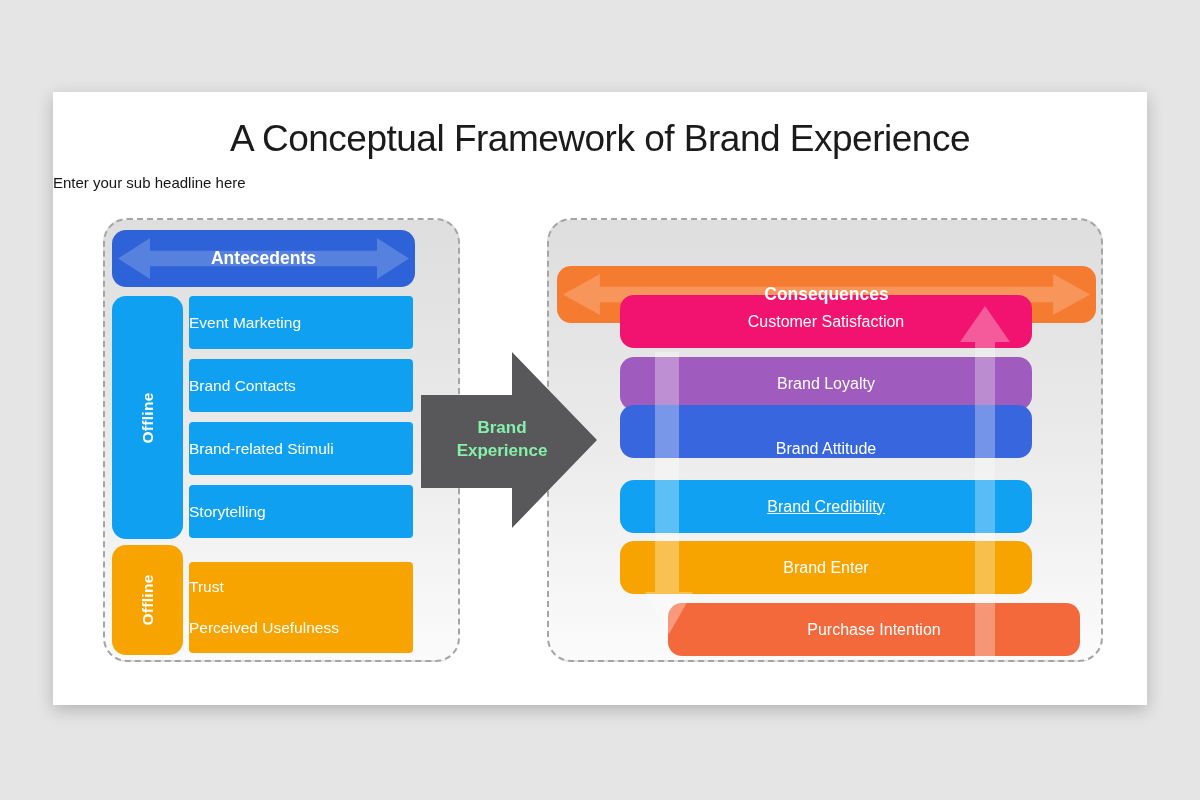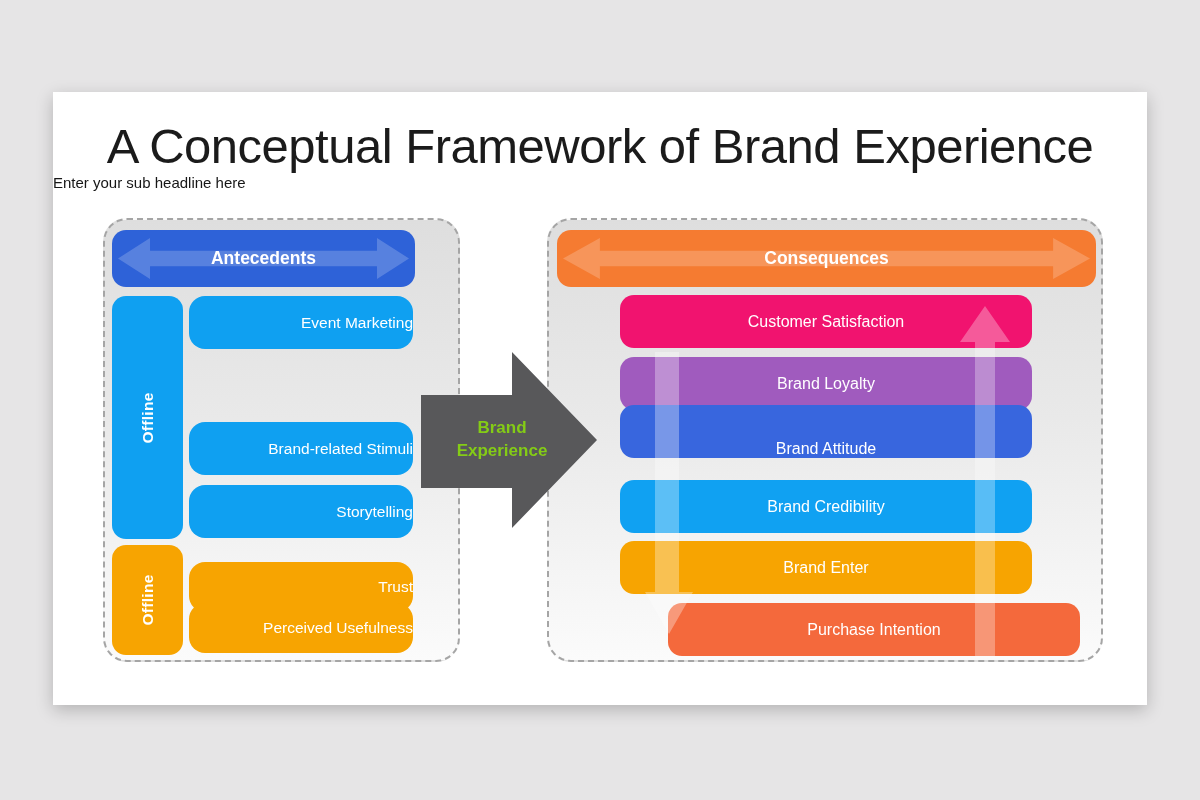--- a/index.html
+++ b/index.html
@@ -10,21 +10,21 @@
     position:relative;
     overflow:hidden;
   }
   .slide {
     position:absolute; left:53px; top:92px; width:1094px; height:613px;
     background:#ffffff;
     box-shadow:0 5px 16px rgba(0,0,0,0.22);
   }
   .title {
     position:absolute; top:26px; left:0; width:100%;
-    text-align:center; font-size:49px; letter-spacing:-0.5px;
+    text-align:center; font-size:37px; letter-spacing:-0.5px;
     color:#1b1b1b; font-weight:400;
   }
   .subtitle {
     position:absolute; top:82px; left:0; width:100%;
     text-align:left; font-size:15px; color:#161616; font-weight:400;
   }
   .panel {
     position:absolute; top:126px; height:444px;
     border:2px dashed #a5a5a5; border-radius:24px;
     background:linear-gradient(180deg,#dedede 0%,#e9e9e9 45%,#fbfbfb 100%);
@@ -57,55 +57,55 @@
     display:flex; align-items:center; justify-content:center;
   }
   .sidebar span {
     color:#fff; font-weight:bold; font-size:15.5px;
     transform:rotate(-90deg); white-space:nowrap; letter-spacing:0.3px;
   }
   .bar-blue   { top:76px;  height:243px; }
   .bar-orange { top:325px; height:110px; }
 
   .item {
-    position:absolute; left:84px; width:224px; height:53px; border-radius:16px;
-    display:flex; align-items:center; justify-content:flex-end;
+    position:absolute; left:84px; width:224px; height:53px; border-radius:4px;
+    display:flex; align-items:center; justify-content:flex-start;
     color:#fff; font-size:15.5px; z-index:1;
   }
   .li0 { top:76px; }  .li1 { top:139px; } .li2 { top:202px; } .li3 { top:265px; }
   .li4 { top:342px; height:50px; } .li5 { top:383px; height:50px; }
 
   .ritem {
     position:absolute; left:71px; width:412px; height:53px; border-radius:14px;
     display:flex; align-items:center; justify-content:center;
     color:#fff; font-size:16px; z-index:1;
   }
   .ri0 { top:75px; }  .ri1 { top:137px; } .ri2 { top:185px;align-items:flex-end; }
-  .ri3 { top:260px; } .ri4 { top:321px; } .ri5 { top:383px; }
+  .ri3 { top:260px;text-decoration:underline; } .ri4 { top:321px; } .ri5 { top:383px; }
 
   .flow-arrow { position:absolute; z-index:2; pointer-events:none; }
   .flow-up {
     left:411px; top:86px; width:50px; height:350px;
     background:rgba(255,255,255,0.30);
     clip-path:polygon(50% 0%,100% 10.3%,70% 10.3%,70% 100%,30% 100%,30% 10.3%,0% 10.3%);
   }
   .flow-down {
     left:96px; top:132px; width:48px; height:282px;
     background:rgba(255,255,255,0.32);
     clip-path:polygon(20.8% 0%,70.8% 0%,70.8% 85.1%,100% 85.1%,50% 100%,0% 85.1%,20.8% 85.1%);
   }
 
   .center-arrow {
     position:absolute; left:368px; top:260px; width:176px; height:176px;
     clip-path:polygon(0% 24.5%,51.7% 24.5%,51.7% 0%,100% 50%,51.7% 100%,51.7% 77.3%,0% 77.3%);
     display:flex; align-items:center; justify-content:center;
     z-index:3;
   }
   .center-arrow .ca-label {
-    color:#84cc16; font-weight:bold; font-size:17px; line-height:1.35;
+    color:#86efac; font-weight:bold; font-size:17px; line-height:1.35;
     text-align:center; width:110px; padding-right:14px;
   }
 </style>
 </head>
 <body>
 
 <div class="slide">
 
   <div class="title">A Conceptual Framework of Brand Experience</div>
   <div class="subtitle">Enter your sub headline here</div>
@@ -115,21 +115,24 @@
       <div class="dblarrow"></div>
       <span class="hdr-label">Antecedents</span>
     </div>
 
     <div class="sidebar bar-blue" style="background: rgb(15, 160, 241);">
       <span>Offline</span>
     </div>
     <div class="item li0" style="background: rgb(15, 160, 241);">
       <span>Event Marketing</span>
     </div>
-    <div class="item li2" style="background: rgb(15, 160, 241); padding-left: 16px;">
+    <div class="item li1" style="background: rgb(15, 160, 241);">
+      <span>Brand Contacts</span>
+    </div>
+    <div class="item li2" style="background: rgb(15, 160, 241);">
       <span>Brand-related Stimuli</span>
     </div>
     <div class="item li3" style="background: rgb(15, 160, 241);">
       <span>Storytelling</span>
     </div>
 
     <div class="sidebar bar-orange" style="background: rgb(247, 164, 1);">
       <span>Offline</span>
     </div>
     <div class="item li4" style="background: rgb(247, 164, 1);">
@@ -138,21 +141,21 @@
     <div class="item li5" style="background: rgb(247, 164, 1);">
       <span>Perceived Usefulness</span>
     </div>
   </div>
 
   <div class="center-arrow" style="background: rgb(88, 88, 90);">
     <div class="ca-label">Brand Experience</div>
   </div>
 
   <div class="panel panel-right">
-    <div class="hdr hdr-right" style="background: rgb(245, 123, 49);">
+    <div class="hdr hdr-right" style="background: rgb(245, 123, 49); margin-top: 36px;">
       <div class="dblarrow"></div>
       <span class="hdr-label">Consequences</span>
     </div>
 
     <div class="ritem ri0" style="background: rgb(241, 19, 111);">
       <span>Customer Satisfaction</span>
     </div>
     <div class="ritem ri1" style="background: rgb(160, 91, 190);">
       <span>Brand Loyalty</span>
     </div>

